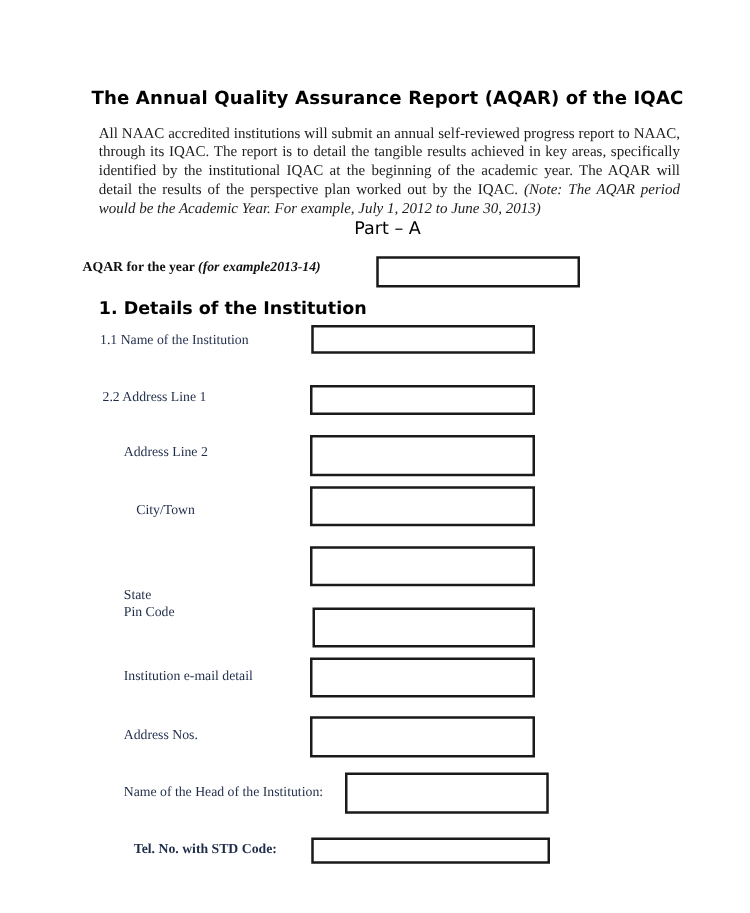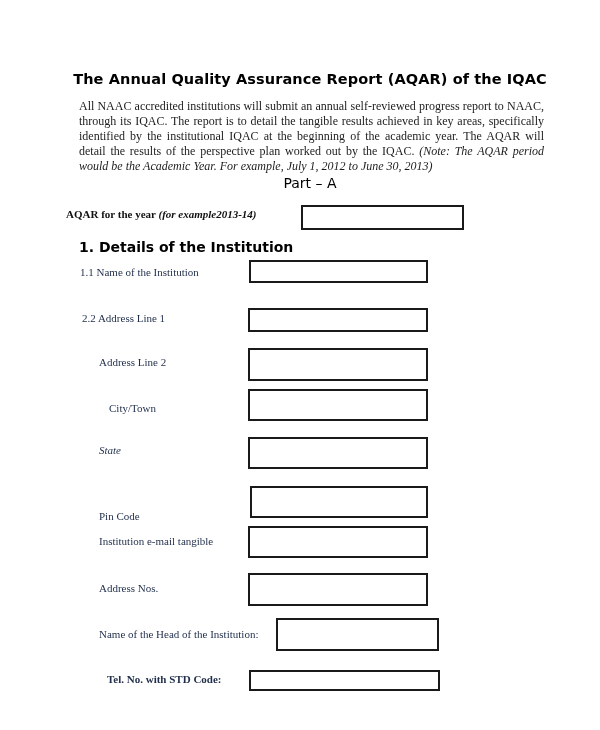--- a/index.html
+++ b/index.html
@@ -61,27 +61,27 @@
 
 <div class="abs label" style="left:82px;top:312px;">2.2 Address Line 1</div>
 <div class="abs box" style="left:248px;top:308px;width:180px;height:24px;"></div>
 
 <div class="abs label" style="left:99px;top:356px;">Address Line 2</div>
 <div class="abs box" style="left:248px;top:348px;width:180px;height:33px;"></div>
 
 <div class="abs label" style="left:109px;top:402px;">City/Town</div>
 <div class="abs box" style="left:248px;top:389px;width:180px;height:32px;"></div>
 
-<div class="abs label" style="left:99px;top:444px;font-style:italic;">State</div>
+<div class="abs label" style="left:99px;top:470px;">State</div>
 <div class="abs box" style="left:248px;top:437px;width:180px;height:32px;"></div>
 
-<div class="abs label" style="left:99px;top:510px;">Pin Code</div>
+<div class="abs label" style="left:99px;top:484px;">Pin Code</div>
 <div class="abs box" style="left:250px;top:486px;width:178px;height:32px;"></div>
 
-<div class="abs label" style="left:99px;top:535px;">Institution e-mail tangible</div>
+<div class="abs label" style="left:99px;top:535px;">Institution e-mail detail</div>
 <div class="abs box" style="left:248px;top:526px;width:180px;height:32px;"></div>
 
 <div class="abs label" style="left:99px;top:582px;">Address Nos.</div>
 <div class="abs box" style="left:248px;top:573px;width:180px;height:33px;"></div>
 
 <div class="abs label" style="left:99px;top:628px;text-align:right;">Name of the Head of the Institution:</div>
 <div class="abs box" style="left:276px;top:618px;width:163px;height:33px;"></div>
 
 <div class="abs label" style="left:107px;top:673px;font-weight:bold;">Tel. No. with STD Code:</div>
 <div class="abs box" style="left:249px;top:670px;width:191px;height:21px;"></div>

